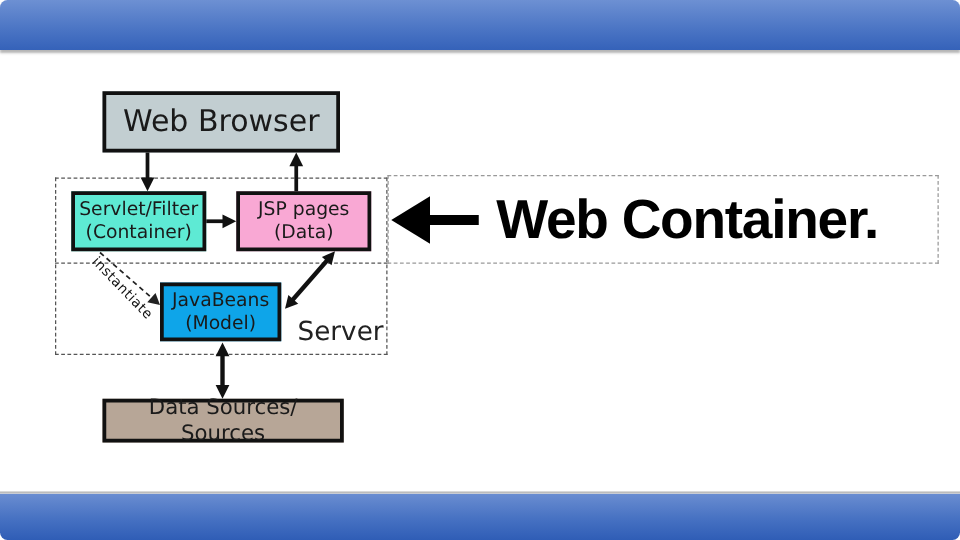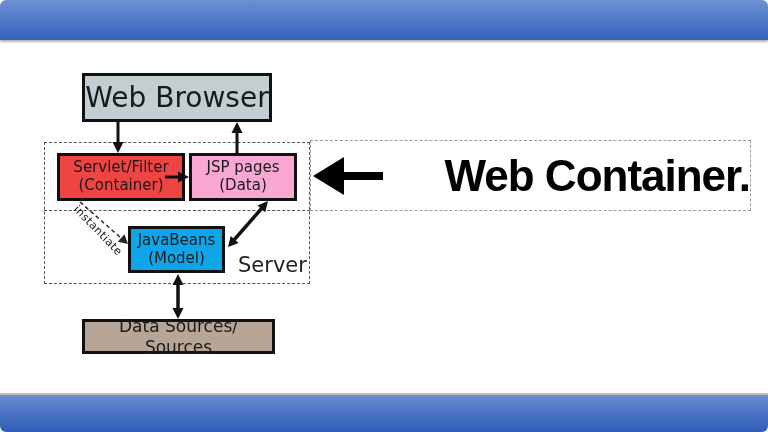--- a/index.html
+++ b/index.html
@@ -20,38 +20,38 @@
     border-radius:0 0 6px 6px;
     border-top:2px solid #bcbcbc;
     box-sizing:border-box;
   }
   
   .dbox{
     position:absolute;box-sizing:border-box;border:3px solid #111111;
     display:flex;flex-direction:column;align-items:center;justify-content:center;
     color:#1a1a1a;text-align:center;line-height:1.18;
   }
-  .browser-box{left:82px;top:73px;width:190px;height:49px;background:#c2ced1;font-size:28px;}
-  .controller-box{left:57px;top:153px;width:128px;height:48px;background:#ef4444;font-size:15px;}
+  .browser-box{left:82px;top:73px;width:190px;height:49px;background:#c2ced1;font-size:24px;}
+  .controller-box{left:57px;top:153px;width:108px;height:48px;background:#5eead4;font-size:15px;}
   .view-box{left:189px;top:153px;width:108px;height:48px;background:#f9a8d4;font-size:15px;}
   .model-box{left:128px;top:226px;width:97px;height:47px;background:#0ea5e9;font-size:15px;}
   .database-box{left:82px;top:319px;width:193px;height:35px;background:#b7a697;font-size:17px;}
   
   .server-rect{
     position:absolute;left:44px;top:142px;width:266px;height:142px;
     border:1px dashed #555;box-sizing:border-box;
   }
   .wc-divider{
     position:absolute;left:44px;top:210px;width:266px;height:0;
     border-top:1px dashed #555;
   }
   .wc-label-rect{
     position:absolute;left:310px;top:140px;width:441px;height:71px;
     border:1px dashed #999;box-sizing:border-box;
-    display:flex;align-items:center;justify-content:space-between;
+    display:flex;align-items:center;justify-content:flex-start;
   }
   .wc-text{
     font-family:"Liberation Sans",sans-serif;font-weight:700;
     font-size:44px;color:#000;letter-spacing:-1px;margin-left:12px;
     white-space:nowrap;
   }
   
   .server-label{
     position:absolute;left:238px;top:253px;width:66px;
     font-size:21px;color:#222;text-align:center;

